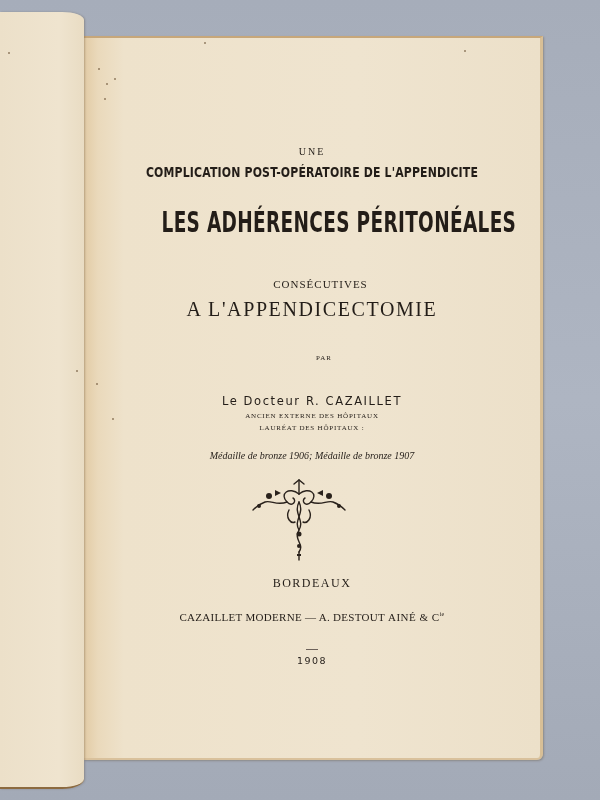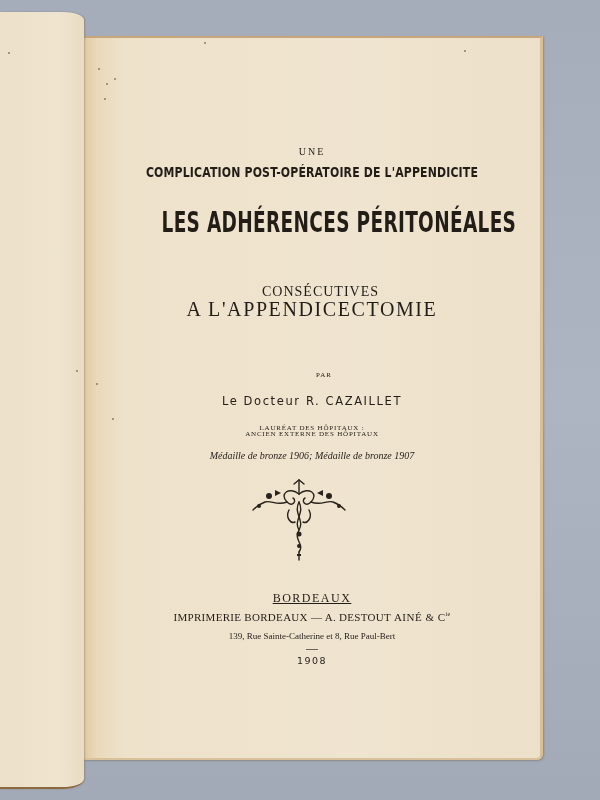--- a/index.html
+++ b/index.html
@@ -37,32 +37,32 @@
     .ink { color: #231d18; position: absolute; left: 0; right: 0; text-align: center; white-space: nowrap; }
     .une { top: 108px; font-size: 10px; letter-spacing: 2px; }
     .complication {
       top: 126px; font-family: "DejaVu Sans", sans-serif; font-weight: bold;
       font-size: 14px; transform: scaleX(0.78); letter-spacing: 0.2px;
     }
     .adherences {
       top: 168px; font-family: "DejaVu Sans", sans-serif; font-weight: bold;
       font-size: 28px; transform: scaleX(0.66); letter-spacing: 0.5px;
     }
-    .consecutives { top: 246px; font-size: 14px; letter-spacing: 1px; padding-left: 17px; }
+    .consecutives { top: 240px; font-size: 11px; letter-spacing: 1px; padding-left: 17px; }
     .appendicectomie { top: 260px; font-size: 20px; letter-spacing: 1.6px; }
-    .par { top: 333px; font-size: 7px; letter-spacing: 1px; margin-left: 24px; }
+    .par { top: 316px; font-size: 7px; letter-spacing: 1px; margin-left: 24px; }
     .docteur {
       top: 356px; font-family: "DejaVu Sans", sans-serif; font-size: 11.5px;
       letter-spacing: 1.6px;
     }
-    .ancien { top: 392px; font-size: 7px; letter-spacing: 0.8px; }
+    .ancien { top: 374px; font-size: 7px; letter-spacing: 0.8px; }
     .laureat { top: 386px; font-size: 7px; letter-spacing: 0.8px; text-align: center; }
     .medaille { top: 412px; font-size: 10px; font-style: italic; }
     .ornament { position: absolute; left: 165px; top: 434px; width: 100px; height: 90px; }
-    .bordeaux { top: 553px; font-size: 12px; letter-spacing: 1.5px; text-decoration: underline; }
+    .bordeaux { top: 538px; font-size: 12px; letter-spacing: 1.5px; }
     .imprimerie { top: 573px; font-size: 11px; letter-spacing: 0.3px; }
     .imprimerie .sc { font-size: 11px; letter-spacing: 0.5px; }
     .adresse { top: 593px; font-size: 9px; }
     .rule { position: absolute; left: 222px; top: 611px; width: 12px; height: 1px; background: #6d625a; }
     .annee { top: 617px; font-family: "DejaVu Sans", sans-serif; font-size: 9.5px; letter-spacing: 1.4px; }
     .foxing { position: absolute; width: 2px; height: 2px; border-radius: 50%; background: #6b5236; opacity: 0.7; }
   </style>
 </head>
 <body>
 
@@ -102,24 +102,23 @@
       <path d="M26 18 l6 3 l-6 3 z"></path>
       <path d="M74 18 l-6 3 l6 3 z"></path>
       <circle cx="50" cy="62" r="2.5"></circle>
       <circle cx="50" cy="74" r="2"></circle>
       <rect x="48" y="82" width="4" height="2"></rect>
     </g>
   </svg>
 
   <div class="ink bordeaux">BORDEAUX</div>
   <div class="ink imprimerie">
-    <span>IMPRIMERIE BORDEAUX — A. DESTOUT</span>
+    <span>CAZAILLET MODERNE — A. DESTOUT</span>
     <span class="sc">AINÉ &amp; C</span><sup style="font-size:6px">ie</sup>
   </div>
-  <div class="ink adresse">139, Rue Sainte-Catherine et 8, Rue Paul-Bert</div>
   <div class="rule"></div>
   <div class="ink annee">1908</div>
 
   <span class="foxing" style="left:14px;top:30px"></span>
   <span class="foxing" style="left:22px;top:45px"></span>
   <span class="foxing" style="left:30px;top:40px"></span>
   <span class="foxing" style="left:20px;top:60px"></span>
   <span class="foxing" style="left:120px;top:4px"></span>
   <span class="foxing" style="left:380px;top:12px"></span>
   <span class="foxing" style="left:12px;top:345px"></span>

